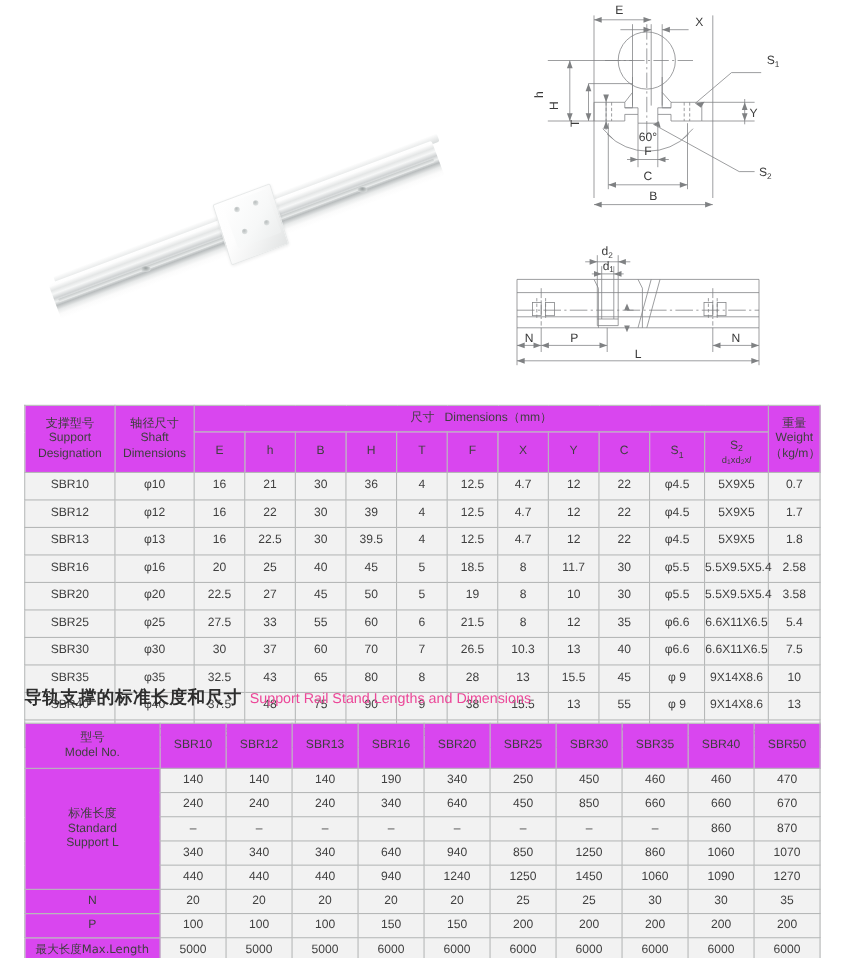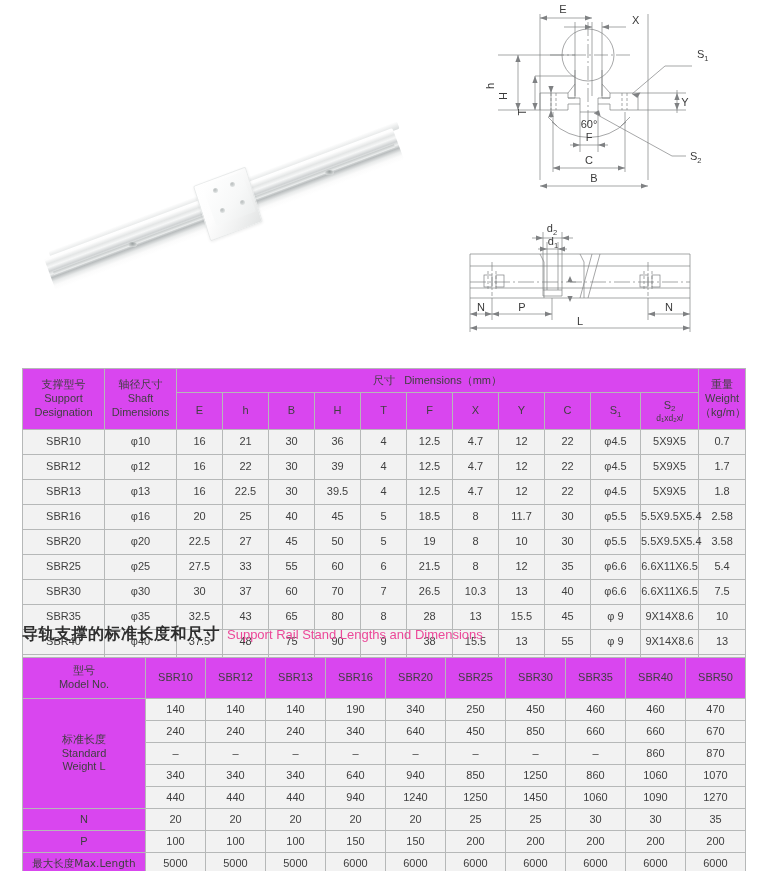--- a/index.html
+++ b/index.html
@@ -655,21 +655,21 @@
           <td class="hdr hdr-model">SBR35</td>
           <td class="hdr hdr-model">SBR40</td>
           <td class="hdr hdr-model">SBR50</td>
         </tr>
     </tbody>
     <tbody id="table-two-body">
         <tr>
           <td class="hdr len-label" rowspan="5">
             <div class="cjk">标准长度</div>
             <div>Standard</div>
-            <div>Weight  L</div>
+            <div>Support  L</div>
           </td>
           <td class="cell">140</td>
           <td class="cell">140</td>
           <td class="cell">140</td>
           <td class="cell">190</td>
           <td class="cell">340</td>
           <td class="cell">250</td>
           <td class="cell">450</td>
           <td class="cell">460</td>
           <td class="cell">460</td>

